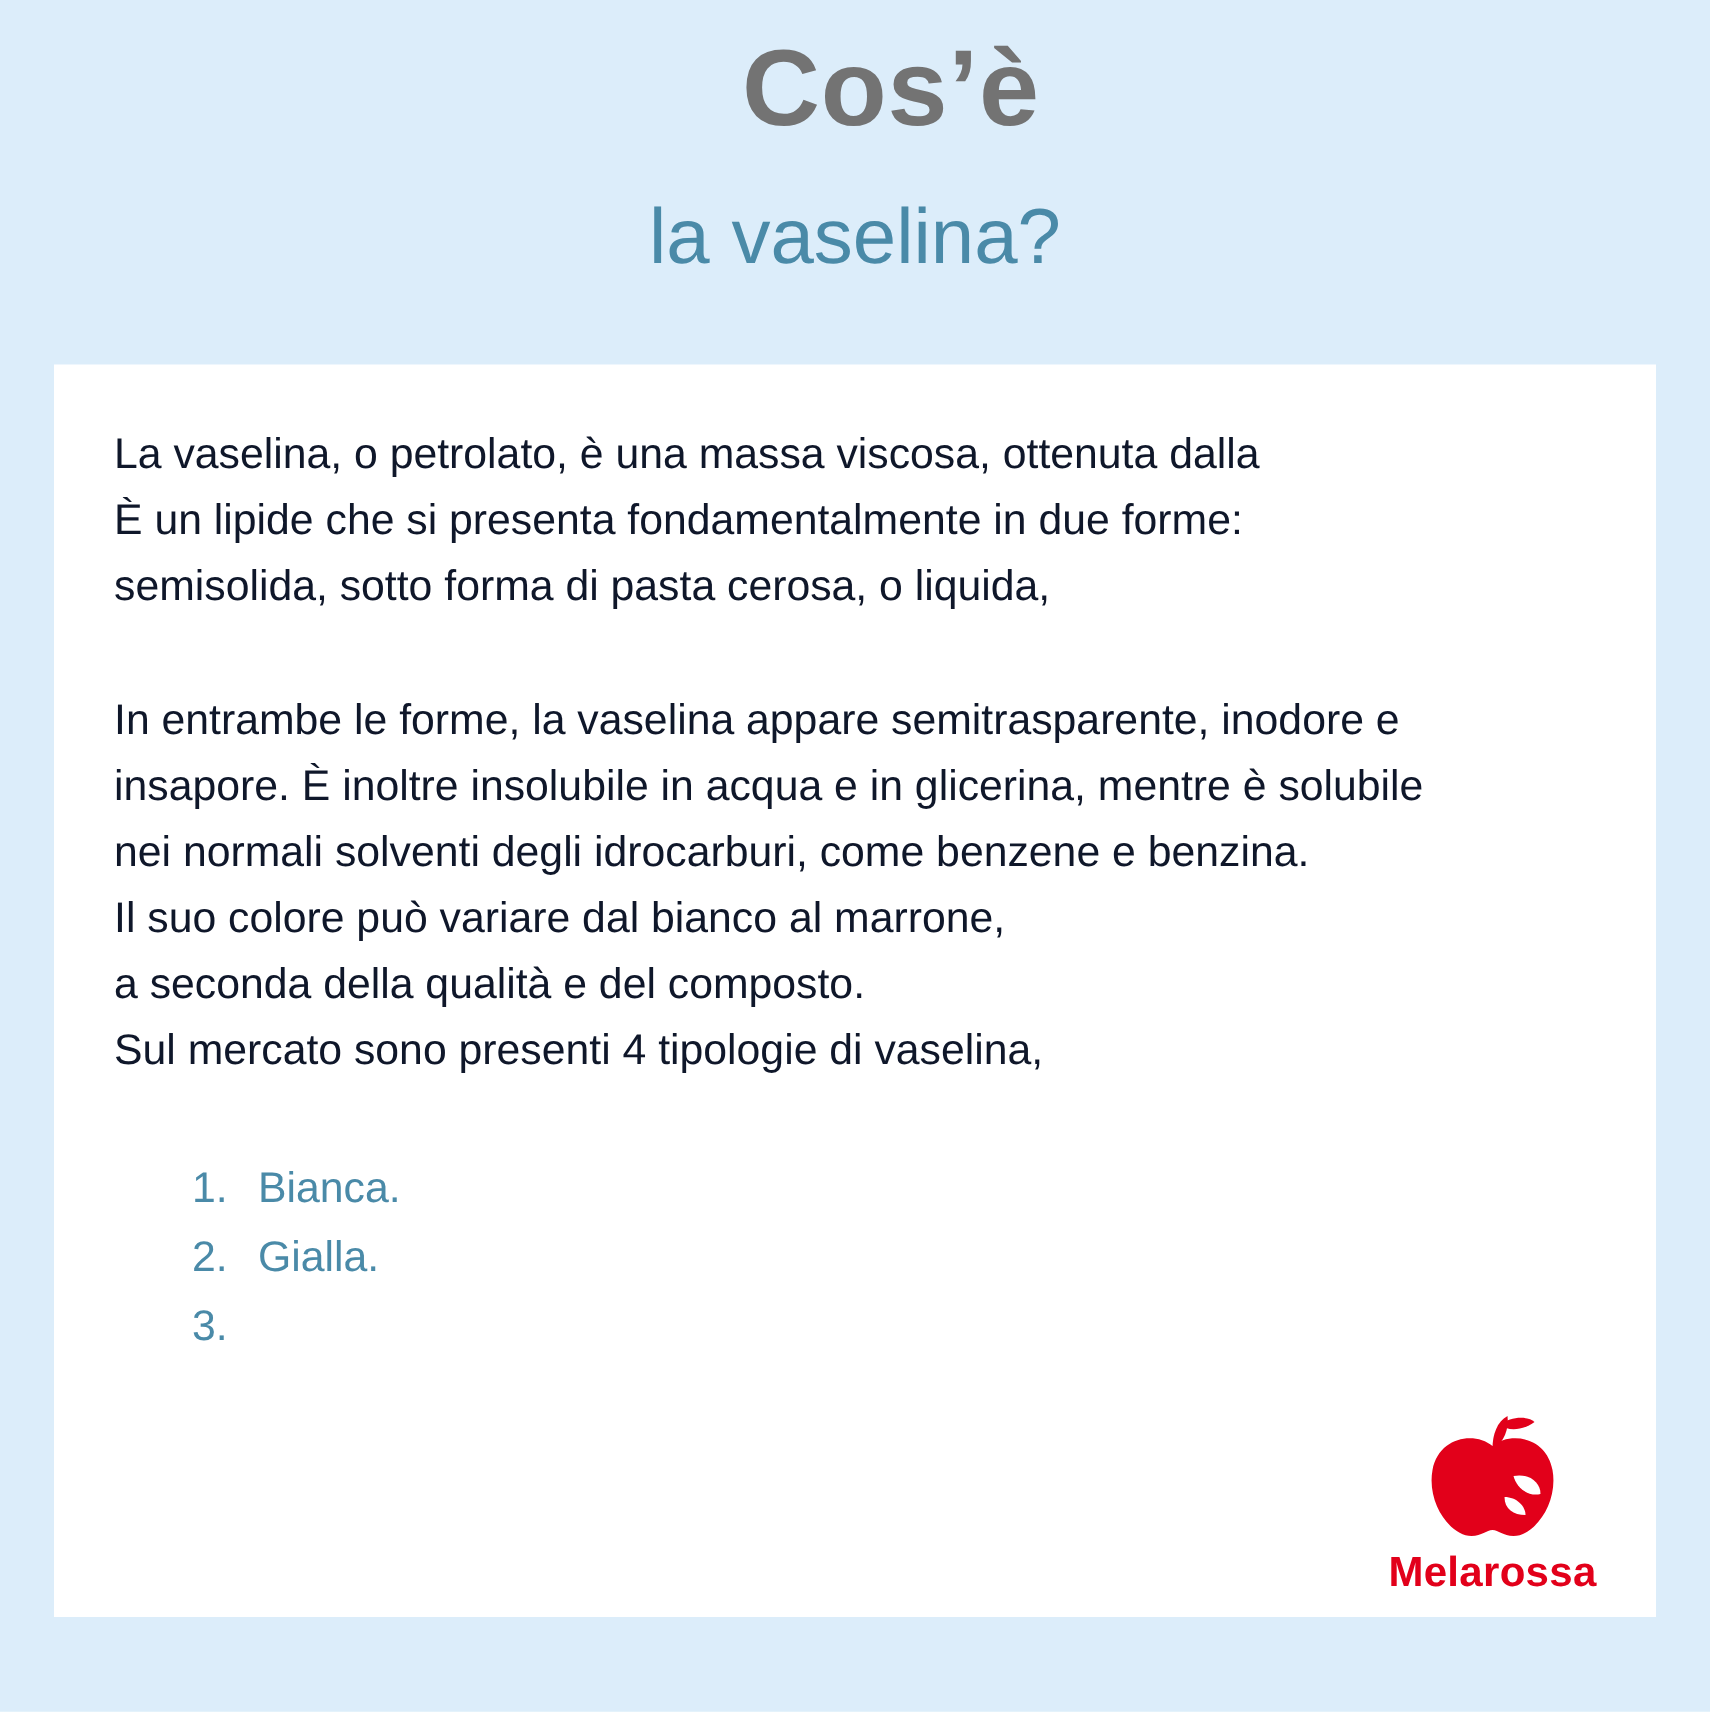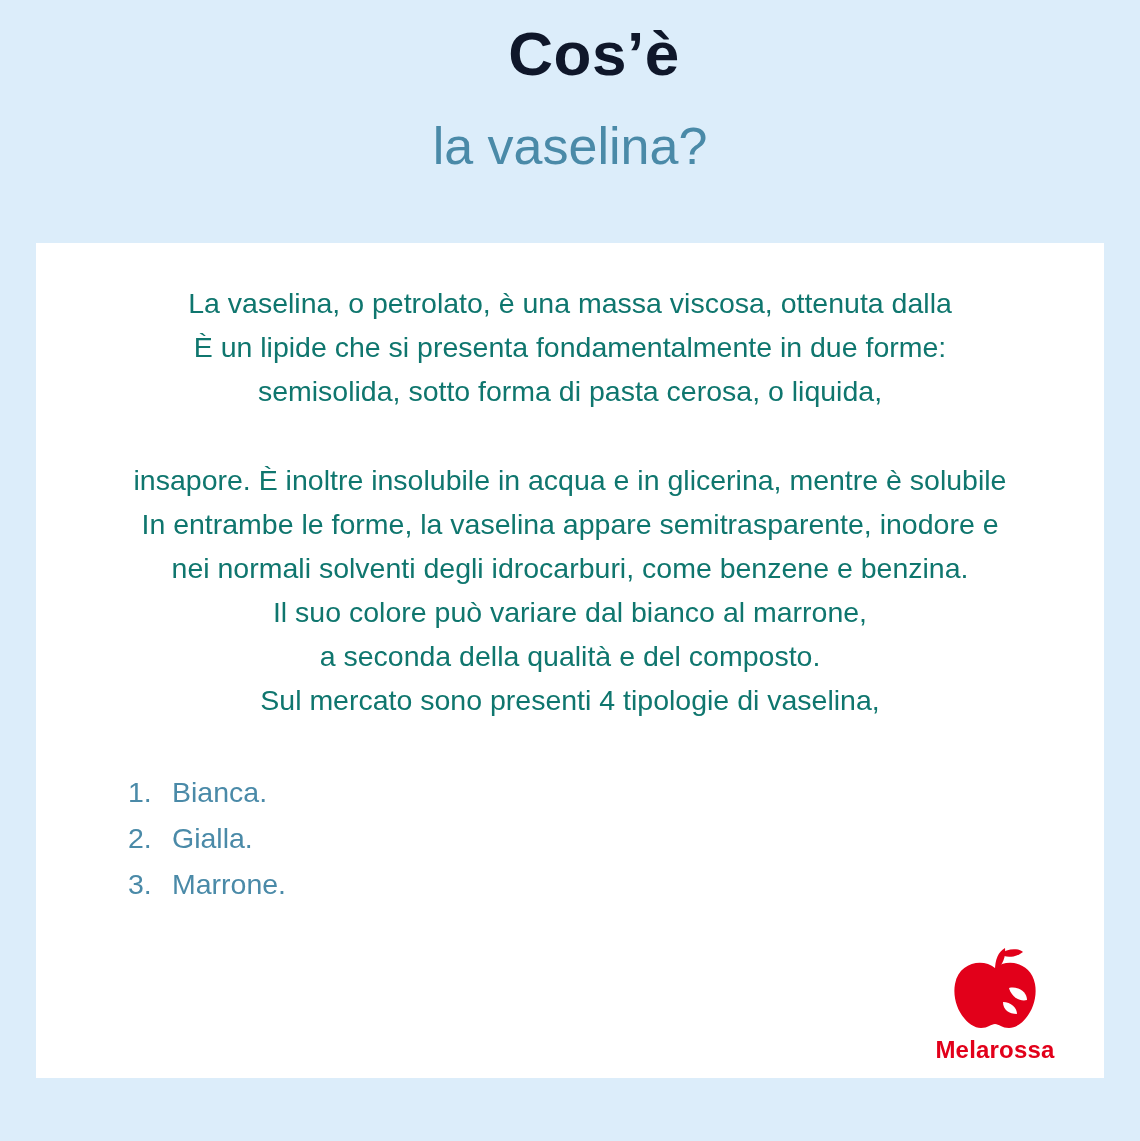--- a/index.html
+++ b/index.html
@@ -18,23 +18,23 @@
     width: 1140px;
     height: 1141px;
     background: #dcedfa;
     box-sizing: border-box;
   }
   .header {
     padding-top: 18px;
     text-align: center;
   }
   .title-main {
-    font-size: 62px;
+    font-size: 72px;
     font-weight: bold;
-    color: #0f172a;
+    color: #737373;
     line-height: 1.15;
     letter-spacing: 0.5px;
     padding-left: 48px;
   }
   .title-sub {
     font-size: 52px;
     font-weight: normal;
     color: #4a8aa8;
     line-height: 1.2;
     margin-top: 26px;
@@ -43,23 +43,23 @@
     position: absolute;
     left: 36px;
     top: 243px;
     width: 1068px;
     height: 835px;
     background: #ffffff;
     box-sizing: border-box;
   }
   .body-block {
     margin: 0;
-    padding: 0 24px;
-    text-align: center;
-    color: #0f766e;
+    padding: 0 40px;
+    text-align: left;
+    color: #0f172a;
     font-size: 28.5px;
     line-height: 1.55;
   }
   .body-block.first {
     padding-top: 38px;
   }
   .body-block.second {
     padding-top: 44px;
   }
   .body-line {
@@ -90,21 +90,21 @@
     text-align: center;
   }
   .logo-mark {
     height: 84px;
     display: flex;
     align-items: flex-end;
     justify-content: center;
   }
   .logo-text {
     color: #e2001a;
-    font-size: 24px;
+    font-size: 28px;
     font-weight: bold;
     margin-top: 4px;
     letter-spacing: 0.2px;
   }
 </style>
 </head>
 <body>
 
 <div class="page">
 
@@ -115,40 +115,39 @@
 
   <div class="card">
 
     <p class="body-block first">
       <span class="body-line">La vaselina, o petrolato, è una massa viscosa, ottenuta dalla</span>
       <span class="body-line">È un lipide che si presenta fondamentalmente in due forme:</span>
       <span class="body-line">semisolida, sotto forma di pasta cerosa, o liquida,</span>
     </p>
 
     <p class="body-block second">
+      <span class="body-line">In entrambe le forme, la vaselina appare semitrasparente, inodore e</span>
       <span class="body-line">insapore. È inoltre insolubile in acqua e in glicerina, mentre è solubile</span>
-      <span class="body-line">In entrambe le forme, la vaselina appare semitrasparente, inodore e</span>
       <span class="body-line">nei normali solventi degli idrocarburi, come benzene e benzina.</span>
       <span class="body-line">Il suo colore può variare dal bianco al marrone,</span>
       <span class="body-line">a seconda della qualità e del composto.</span>
       <span class="body-line">Sul mercato sono presenti 4 tipologie di vaselina,</span>
     </p>
 
     <ul class="list">
       <li>
         <span class="num">1.</span>
         <span>Bianca.</span>
       </li>
       <li>
         <span class="num">2.</span>
         <span>Gialla.</span>
       </li>
       <li>
         <span class="num">3.</span>
-        <span>Marrone.</span>
       </li>
     </ul>
 
     <div class="logo">
       <div class="logo-mark">
         <svg width="104" height="84" viewBox="0 0 104 84" xmlns="http://www.w3.org/2000/svg" aria-hidden="true">
           <path d="M52 20 C40 10, 16 14, 12 36 C8 58, 24 80, 38 80 C45 80, 48 76, 52 76 C56 76, 59 80, 66 80 C80 80, 96 58, 92 36 C88 14, 64 10, 52 20 Z" fill="#e2001a"></path>
           <path d="M52 22 C52 12, 55 4, 62 0 C63 8, 60 18, 52 22 Z" fill="#e2001a"></path>
           <path d="M57 6 C64 0, 76 0, 80 4 C72 10, 62 10, 57 6 Z" fill="#e2001a"></path>
           <path d="M66 40 C76 38, 84 44, 84 52 C76 54, 68 48, 66 40 Z" fill="#ffffff"></path>

